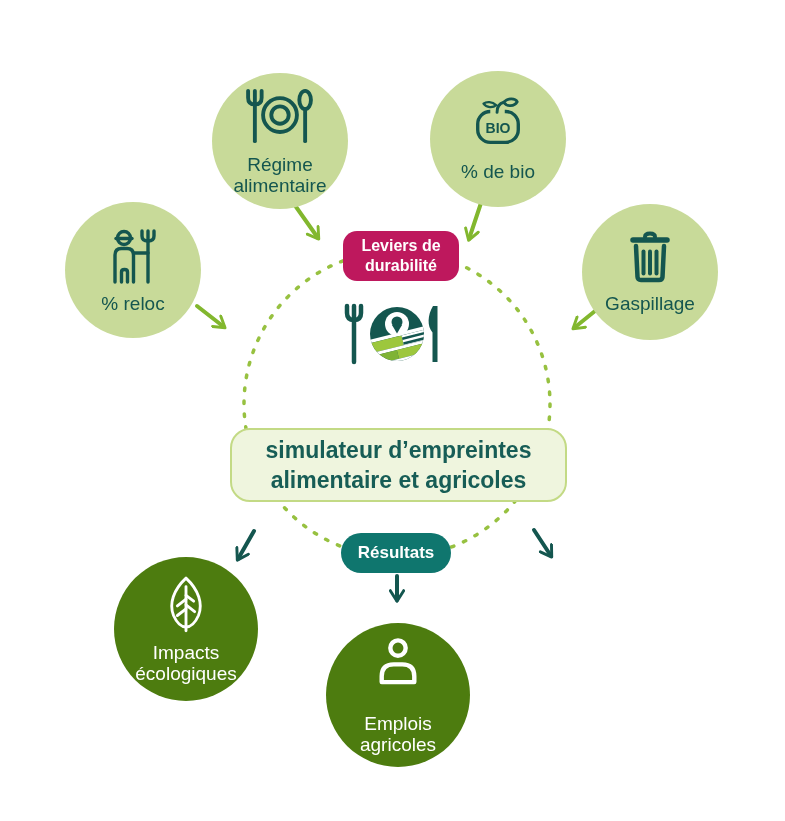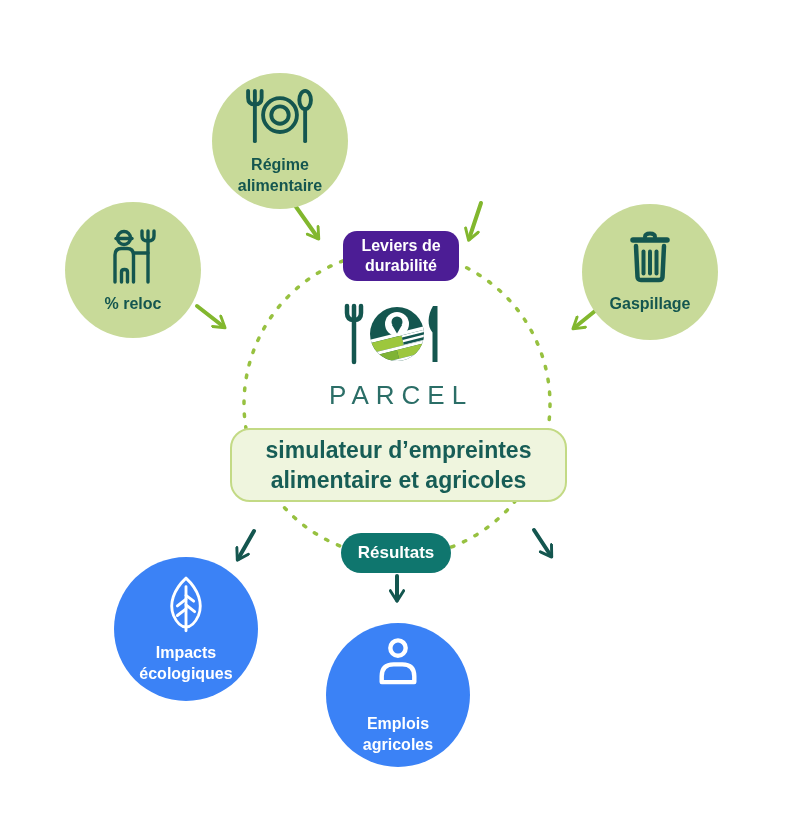--- a/index.html
+++ b/index.html
@@ -4,25 +4,25 @@
 <style>
   html,body{margin:0;padding:0;background:#ffffff;}
   .canvas{
     position:relative;width:785px;height:821px;background:#ffffff;overflow:hidden;
     font-family:"Liberation Sans", sans-serif;
   }
   .overlay{position:absolute;left:0;top:0;z-index:0;pointer-events:none;}
   .node{position:absolute;z-index:1;border-radius:50%;display:flex;flex-direction:column;
         align-items:center;justify-content:center;text-align:center;}
   .node.light{width:136px;height:136px;background:#c8da99;color:#14564f;}
-  .node.dark{width:144px;height:144px;background:#3b82f6;color:#ffffff;}
-  .node .label{font-weight:700;font-size:16px;line-height:21px;margin-top:9px;padding:0 10px;}
+  .node.dark{width:144px;height:144px;background:#4d7c0f;color:#ffffff;}
+  .node .label{font-weight:400;font-size:19px;line-height:21px;margin-top:9px;padding:0 10px;}
   .badge{position:absolute;z-index:2;display:flex;align-items:center;justify-content:center;
          text-align:center;font-weight:700;color:#ffffff;}
-  #levers-badge{left:343px;top:231px;width:108px;height:50px;background:#4c1d95;
+  #levers-badge{left:343px;top:231px;width:108px;height:50px;background:#be185d;
                 border-radius:14px;font-size:16px;line-height:20px;padding:0 4px;}
   #results-badge{left:341px;top:533px;width:110px;height:40px;background:#0f766e;
                  border-radius:20px;font-size:17px;}
   #subtitle-box{position:absolute;z-index:2;left:230px;top:428px;width:333px;height:70px;
                 background:#eff5de;border:2px solid #c3da85;border-radius:20px;
                 color:#175d56;font-weight:700;font-size:23px;line-height:30px;
                 display:flex;flex-direction:column;align-items:center;justify-content:center;text-align:center;}
   #logo-block{position:absolute;z-index:1;left:322px;top:302px;width:150px;text-align:center;}
   #wordmark{margin-top:10px;font-size:26px;letter-spacing:7px;padding-left:7px;
             color:#2b6e67;font-weight:400;}
@@ -63,20 +63,31 @@
         <path d="M12,18 V56"></path>
         <circle cx="38" cy="29" r="17.5"></circle>
         <circle cx="38" cy="29" r="9"></circle>
         <ellipse cx="64" cy="13.5" rx="6" ry="9.5"></ellipse>
         <path d="M64,23 V56"></path>
       </g>
     </svg>
     <div class="label">Régime alimentaire</div>
   </div>
 
+  <div class="node light" style="left:430px;top:71px;">
+    <svg width="64" height="56" viewBox="0 0 64 58">
+      <rect x="11" y="16" width="42" height="32" rx="13" fill="none" stroke="#14564f" stroke-width="3.5"></rect>
+      <rect x="24" y="12" width="15" height="7" fill="#c8da99"></rect>
+      <path d="M31,17 C31,10 34,7.5 38,6.5" fill="none" stroke="#14564f" stroke-width="3" stroke-linecap="round"></path>
+      <path d="M38,6.5 C42,1.5 50,2 52,6 C49,11 41,11.5 38,6.5 Z" fill="none" stroke="#14564f" stroke-width="2.8" stroke-linejoin="round"></path>
+      <path d="M30,9.5 C26,5.5 20,5.5 17,8 C20,12.5 27,12.5 30,9.5 Z" fill="none" stroke="#14564f" stroke-width="2.4" stroke-linejoin="round"></path>
+      <text x="32" y="38" text-anchor="middle" font-size="14.5" font-weight="bold" fill="#14564f">BIO</text>
+    </svg>
+    <div class="label">% de bio</div>
+  </div>
 
   <div class="node light" style="left:65px;top:202px;">
     <svg width="60" height="58" viewBox="0 0 60 58">
       <g stroke="#14564f" stroke-width="3.4" stroke-linecap="round" stroke-linejoin="round" fill="none">
         <circle cx="21" cy="12" r="6.5"></circle>
         <path d="M13,12.5 H29"></path>
         <path d="M12,56 V29 Q12,22.5 18.5,22.5 H24 Q30.5,22.5 30.5,29 V56"></path>
         <path d="M18.5,56 V46 Q18.5,43.5 21.5,43.5 Q24.5,43.5 24.5,46 V56"></path>
         <path d="M30.5,27 H45"></path>
         <path d="M39,5 V10 Q39,15 45,15 Q51,15 51,10 V5"></path>
@@ -130,21 +141,20 @@
           <rect x="52" y="47.5" width="40" height="9" fill="#9dc73d"></rect>
           <rect x="22" y="56.5" width="68" height="3" fill="#ffffff"></rect>
           <rect x="22" y="59.5" width="68" height="14" fill="#8fc03c"></rect>
         </g>
       </g>
       <circle cx="56" cy="22" r="12" fill="#ffffff"></circle>
       <circle cx="56" cy="20" r="5.5" fill="#14564f"></circle>
       <path d="M51,23 L61,23 L56,31.5 Z" fill="#14564f"></path>
       <path d="M92,4 C86.5,13 86,24 91.5,30.5 L91.5,60 L96.5,60 L96.5,4 Z" fill="#14564f"></path>
     </svg>
-    <div id="wordmark">PARCEL</div>
   </div>
 
   <div id="subtitle-box">
     <div>simulateur d’empreintes</div>
     <div>alimentaire et agricoles</div>
   </div>
 
   <div class="badge" id="results-badge">
     <span>Résultats</span>
   </div>

